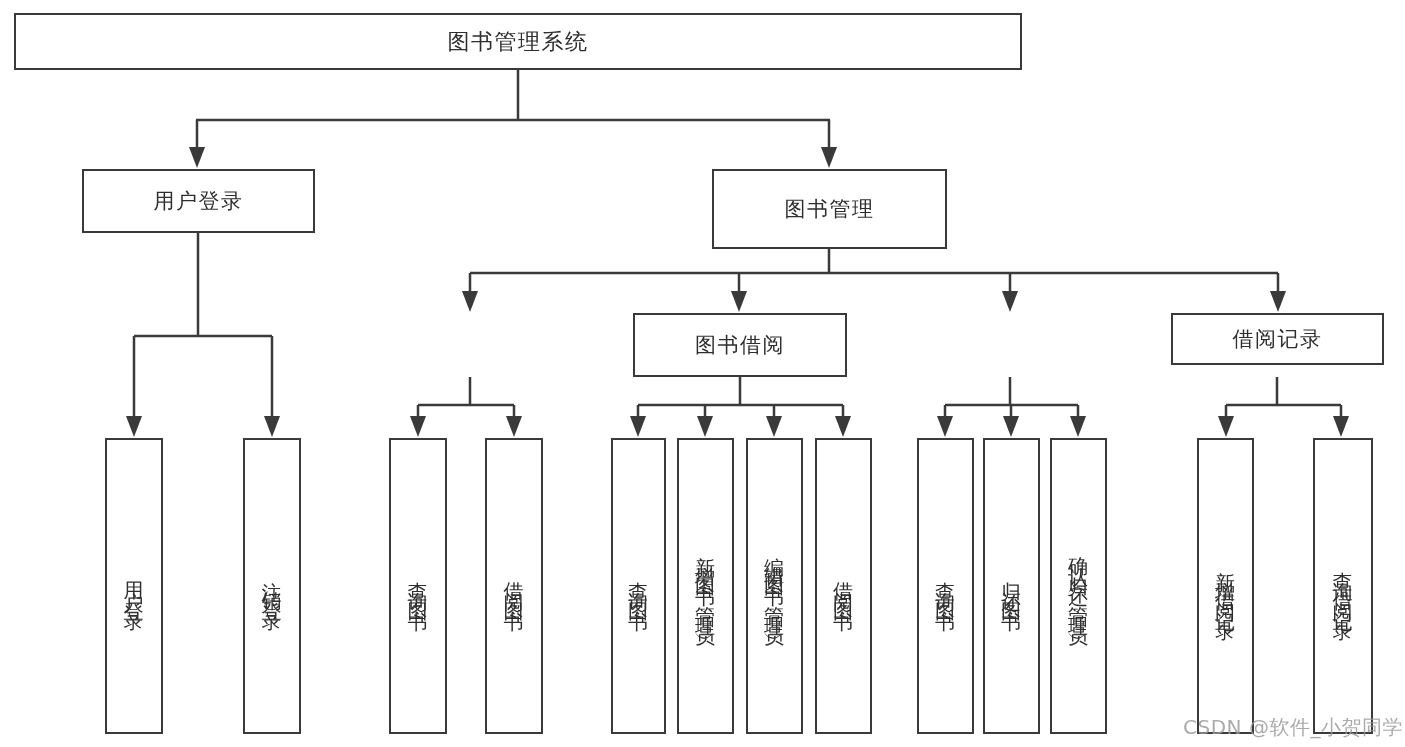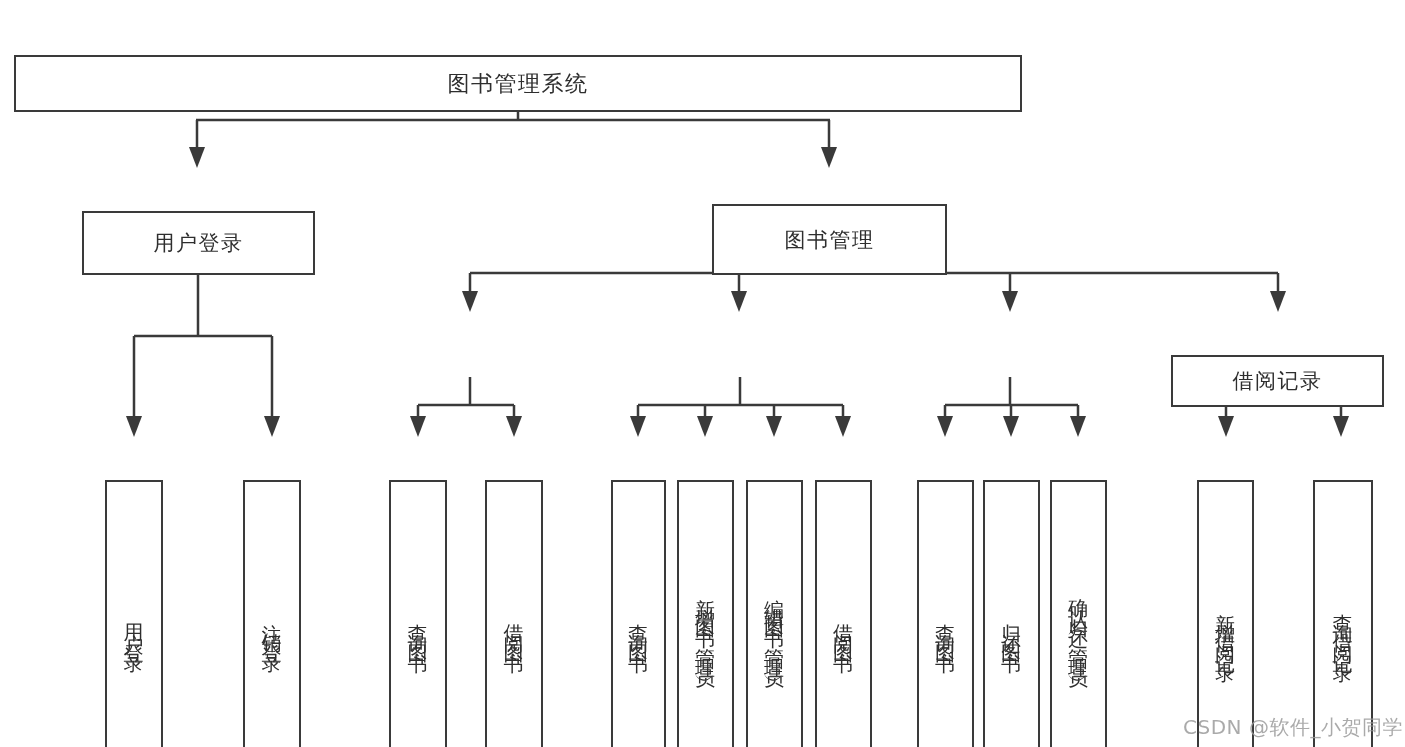--- a/index.html
+++ b/index.html
@@ -20,21 +20,20 @@
   #connectors{position:absolute;left:0;top:0;width:1405px;height:747px;}
   #connectors path{stroke:var(--line);stroke-width:2.5;fill:none;}
   #connectors polygon{fill:var(--line);stroke:none;}
   .box{
     position:absolute;
     box-sizing:border-box;
     background:var(--boxbg);
     border:2px solid var(--line);
     display:flex;align-items:center;justify-content:center;
     color:var(--text);
-    margin-top:42px;
   }
   .h{font-size:21px;letter-spacing:1.5px;white-space:nowrap;}
   .h.root{font-size:22px;}
   .v .vtext{
     writing-mode:vertical-rl;
     font-size:20px;
     letter-spacing:10px;
     line-height:1;
     color:var(--text);
   }
@@ -87,22 +86,23 @@
     <polygon points="1070,416 1086,416 1078,437"></polygon>
 
     <path d="M1277 377 V405 M1226 405 H1341 M1226 405 V420 M1341 405 V420"></path>
     <polygon points="1218,416 1234,416 1226,437"></polygon>
     <polygon points="1333,416 1349,416 1341,437"></polygon>
   </svg>
 
   <div class="box h root" style="left:14px;top:13px;width:1008px;height:57px">图书管理系统</div>
 
   <div class="box h" style="left:82px;top:169px;width:233px;height:64px">用户登录</div>
-  <div class="box h" style="left:712px;top:162px;width:235px;height:71px">图书管理</div>
+  <div class="box h" style="left:712px;top:169px;width:235px;height:80px">图书管理</div>
 
+  <div class="box h" style="left:633px;top:313px;width:214px;height:64px">图书借阅</div>
   <div class="box h" style="left:1171px;top:313px;width:213px;height:52px">借阅记录</div>
 
   <div class="box v" style="left:105px;top:438px;width:58px;height:296px">
     <span class="vtext">用户登录</span>
   </div>
   <div class="box v" style="left:243px;top:438px;width:58px;height:296px">
     <span class="vtext">注销登录</span>
   </div>
 
   <div class="box v" style="left:389px;top:438px;width:58px;height:296px">

